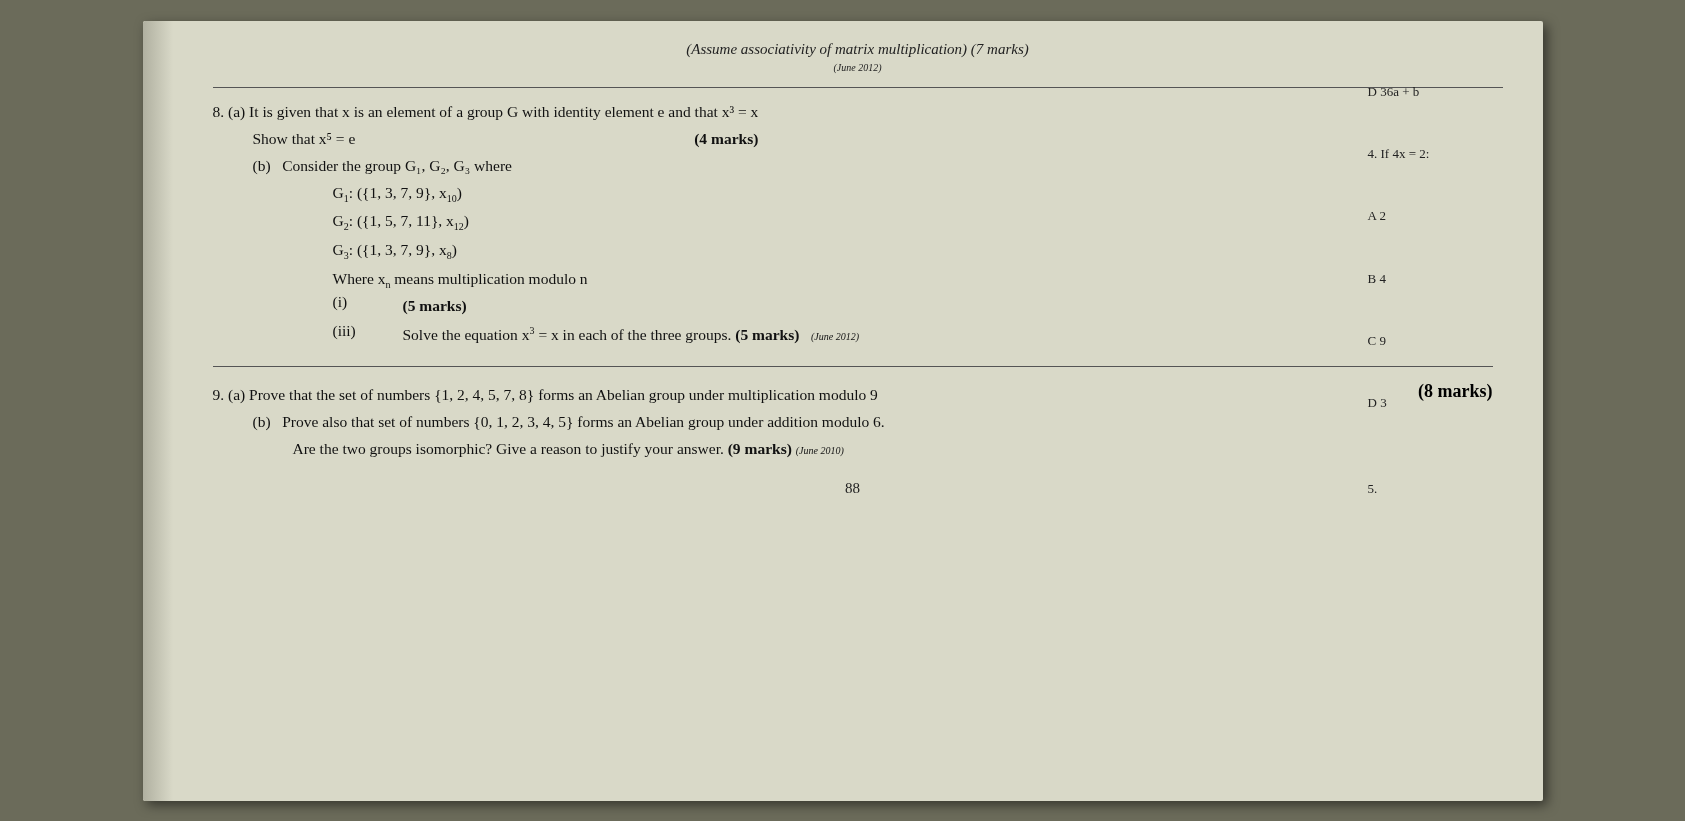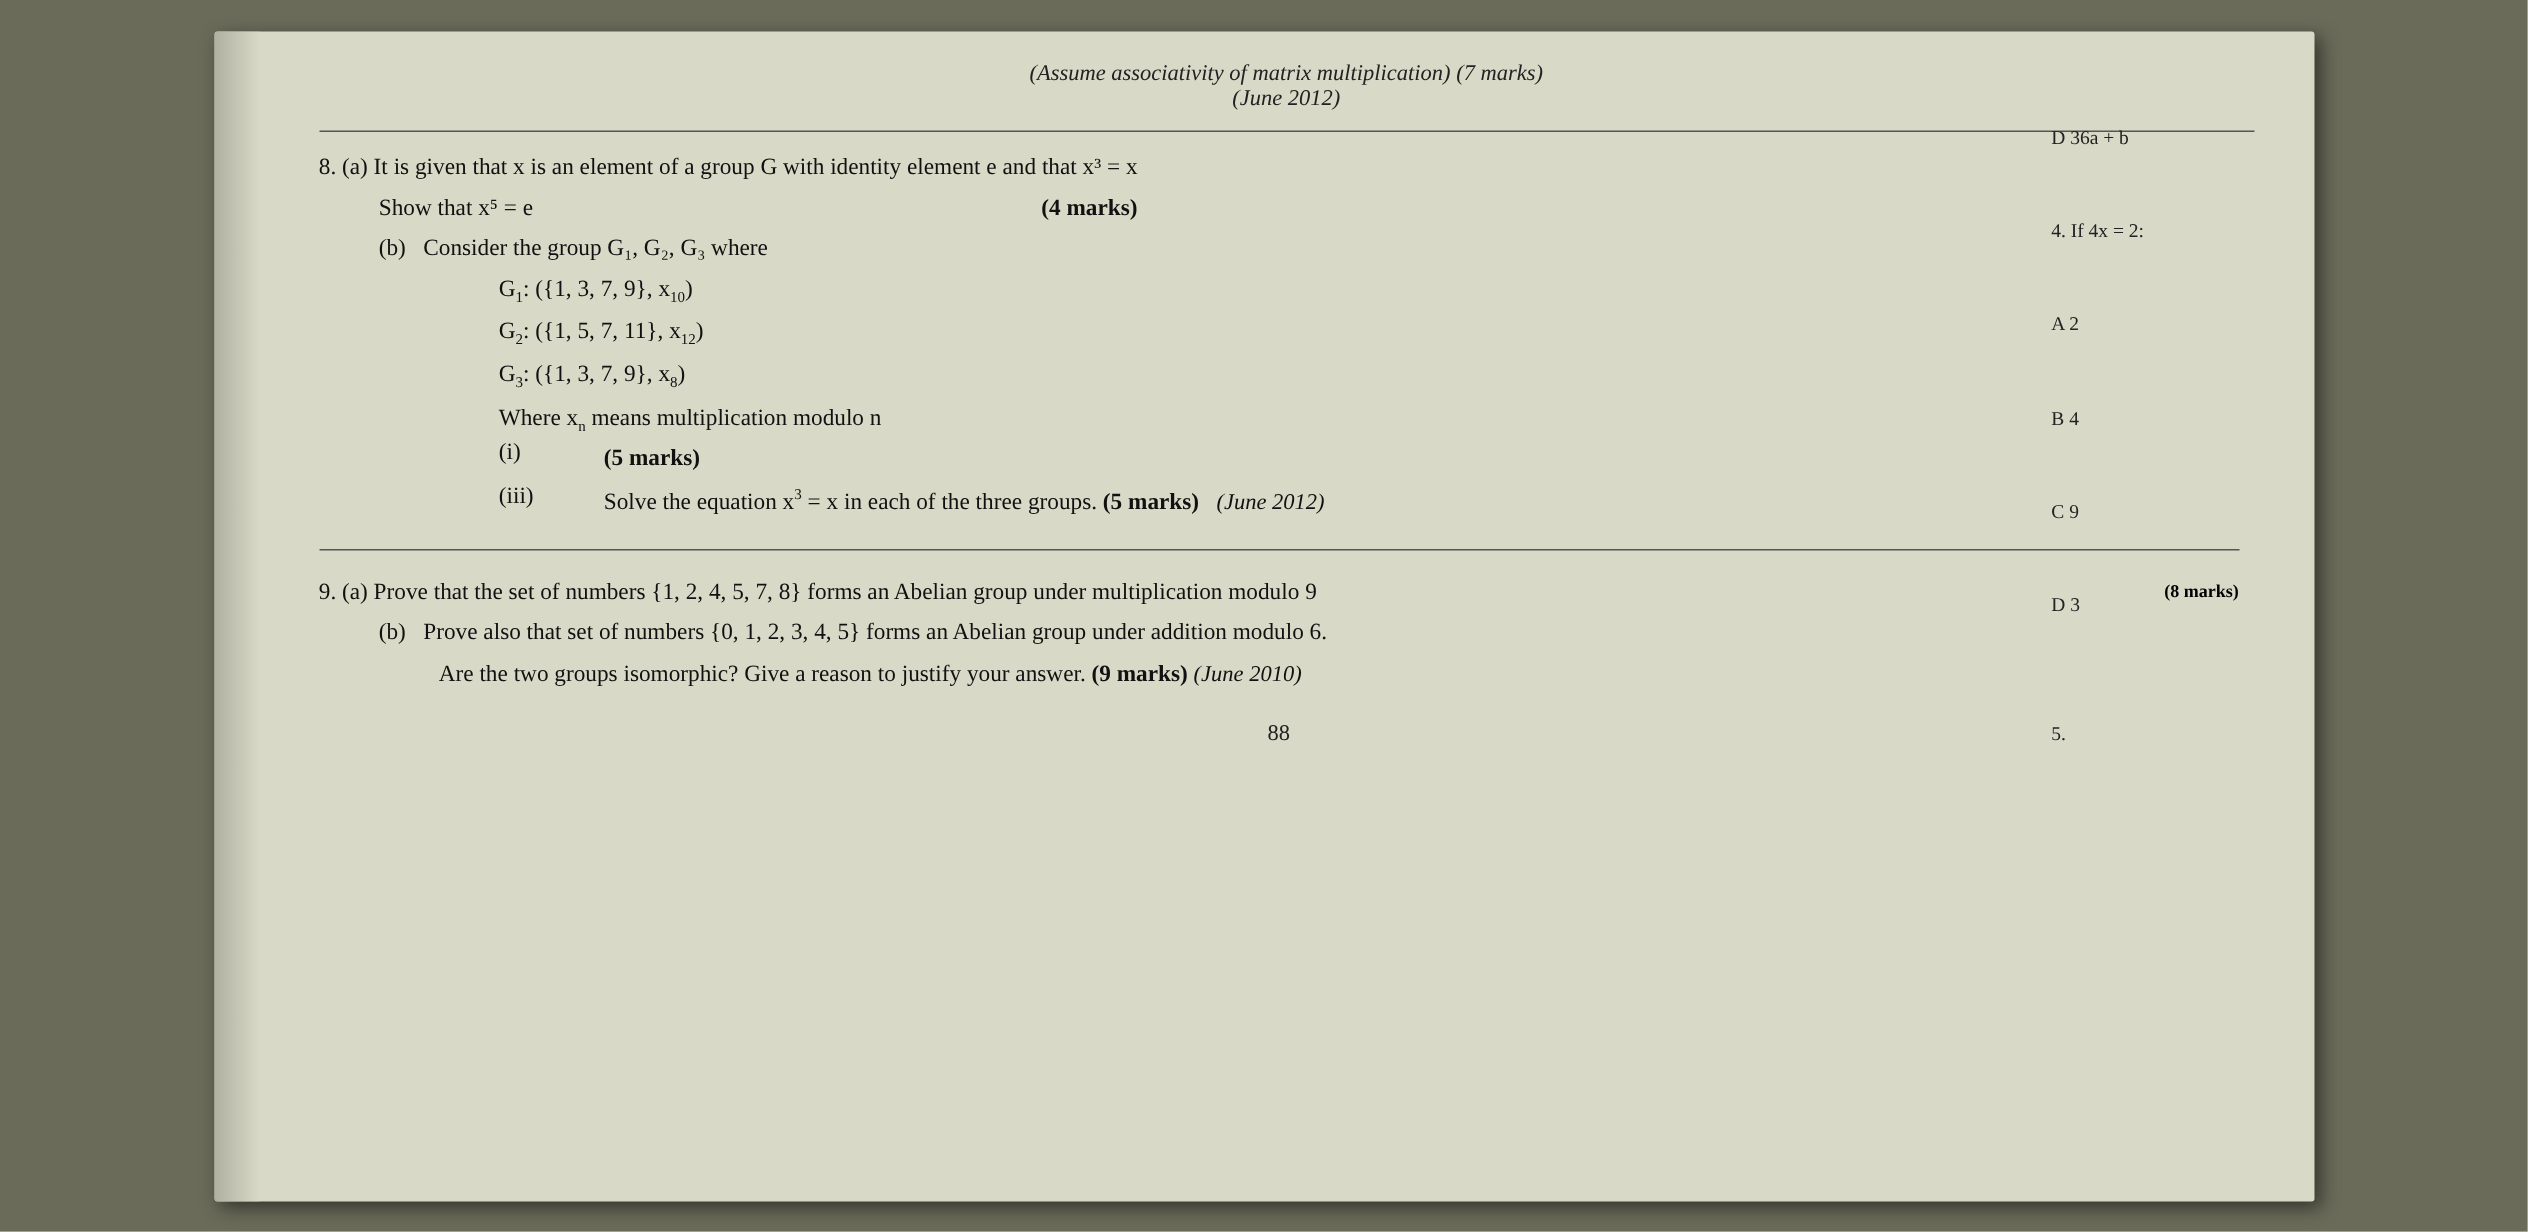--- a/index.html
+++ b/index.html
@@ -82,21 +82,21 @@
     }
 
     .marks {
       font-weight: bold;
       font-style: normal;
     }
 
     .flex-line {
       display: flex;
       justify-content: space-between;
-      align-items: center;
+      align-items: flex-start;
     }
 
     .sub-item {
       display: flex;
       gap: 20px;
       margin-bottom: 2px;
     }
 
     .sub-label {
       min-width: 50px;
@@ -145,21 +145,21 @@
     }
 
     .page-number {
       text-align: center;
       font-size: 15px;
       color: #222;
     }
 
     .june-label {
       font-style: italic;
-      font-size: 15px;
+      font-size: 10px;
     }
   </style>
 </head>
 <body>
 
 <div class="page-container">
 
   <div class="right-sidebar">
     <span class="sidebar-item-label">D   36a + b</span>
     <span class="sidebar-item-label">4. If 4x = 2:</span>
@@ -248,21 +248,21 @@
     <div class="question-block">
 
       <div class="flex-line">
         <div style="flex:1;">
           <span class="line">
             <span class="q-number">9.</span>
             <span>(a)</span>
             <span>Prove that the set of numbers {1, 2, 4, 5, 7, 8} forms an Abelian group under multiplication modulo 9</span>
           </span>
         </div>
-        <span class="marks" style="white-space:nowrap; font-size:12px;">(8 marks)</span>
+        <span class="marks" style="white-space:nowrap; font-size:18px;">(8 marks)</span>
       </div>
 
       <div class="indent-1">
         <span class="line">
           <span>(b)</span>
           &nbsp;
           <span>Prove also that set of numbers  {0, 1, 2, 3, 4, 5} forms an Abelian group under addition modulo 6.</span>
         </span>
         <div class="flex-line">
           <div class="indent-1">

